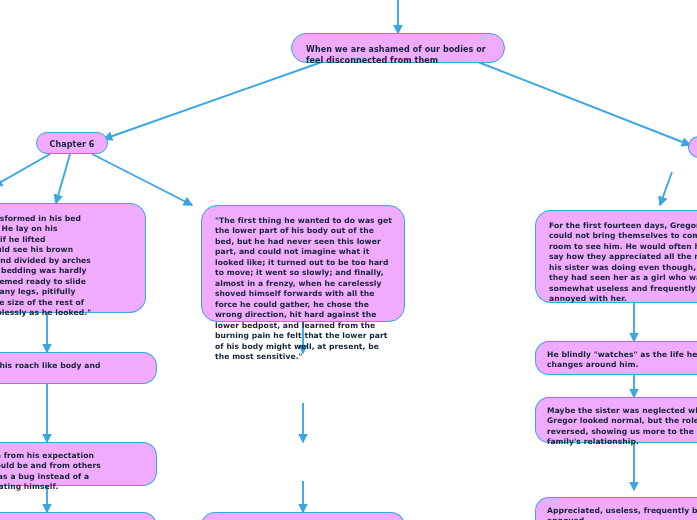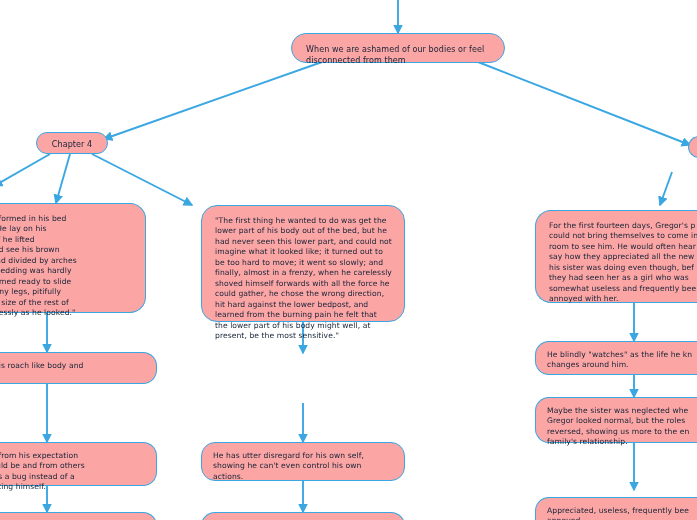--- a/index.html
+++ b/index.html
@@ -23,25 +23,25 @@
   #edges {
     position: absolute;
     left: 0; top: 0;
     width: 697px;
     height: 520px;
     pointer-events: none;
   }
   .node {
     position: absolute;
     box-sizing: border-box;
-    background: #fca5a5;
+    background: #f0abfc;
     border: 1.6px solid #3aa7e3;
     border-radius: 14px;
     color: #152437;
-    font-weight: normal;
+    font-weight: bold;
     font-size: 7.6px;
     line-height: 1.38;
     padding: 8px 10px 8px 11px;
     letter-spacing: 0.01em;
   }
   .node.quote {
     border-radius: 16px;
     padding: 10px 12px 10px 13px;
   }
   .node.root {
@@ -113,21 +113,21 @@
       <path d="M 634 375 L 634 397"></path>
       <path d="M 634 443 L 634 490"></path>
     </g>
   </svg>
 
   <div class="node root" style="left:291px; top:33px; width:214px; height:30px;">
     <span class="node-text">When we are ashamed of our bodies or feel disconnected from them</span>
   </div>
 
   <div class="node chapter" style="left:36px; top:132px; width:72px; height:22px;">
-    <span class="node-text">Chapter 4</span>
+    <span class="node-text">Chapter 6</span>
   </div>
 
   <div class="node quote clipped-left" style="left:-58px; top:203px; width:204px; height:110px;">
     <span class="node-text">mself transformed in his bed
 le vermin. He lay on his
 back, and if he lifted
 ttle he could see his brown
 y domed and divided by arches
 tions. The bedding was hardly
 r it and seemed ready to slide
@@ -162,23 +162,20 @@
 changes around him.</span>
   </div>
 
   <div class="node clipped-left" style="left:-58px; top:442px; width:215px; height:44px;">
     <span class="node-text">nnects him from his expectation
 human should be and from others
 d see him as a bug instead of a
 most alienating himself.</span>
   </div>
 
-  <div class="node" style="left:201px; top:442px; width:204px; height:39px;">
-    <span class="node-text">He has utter disregard for his own self, showing he can't even control his own actions.</span>
-  </div>
 
   <div class="node clipped-right" style="left:535px; top:397px; width:210px; height:46px;">
     <span class="node-text">Maybe the sister was neglected whe
 Gregor looked normal, but the roles
 reversed, showing us more to the en
 family's relationship.</span>
   </div>
 
   <div class="node clipped-right clipped-bottom" style="left:535px; top:497px; width:210px; height:40px;">
     <span class="node-text">Appreciated, useless, frequently bee

